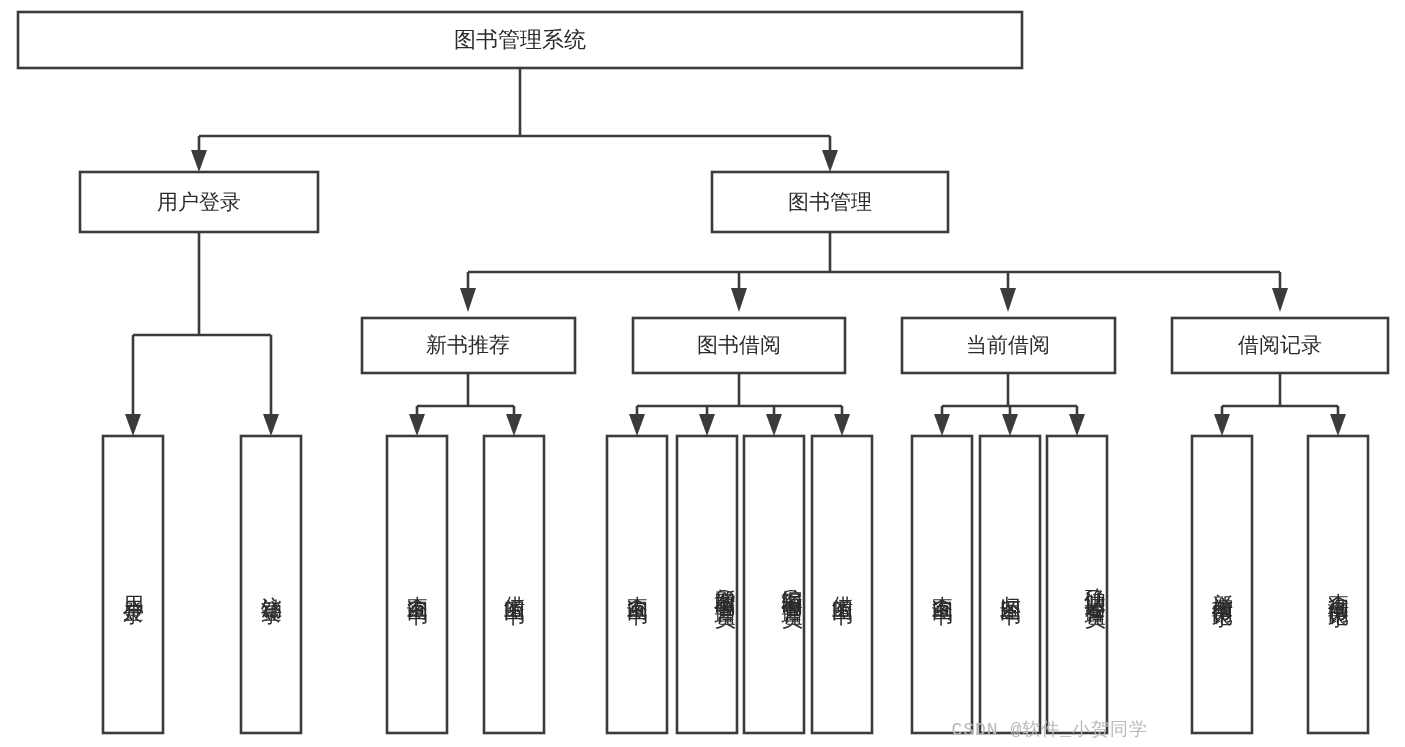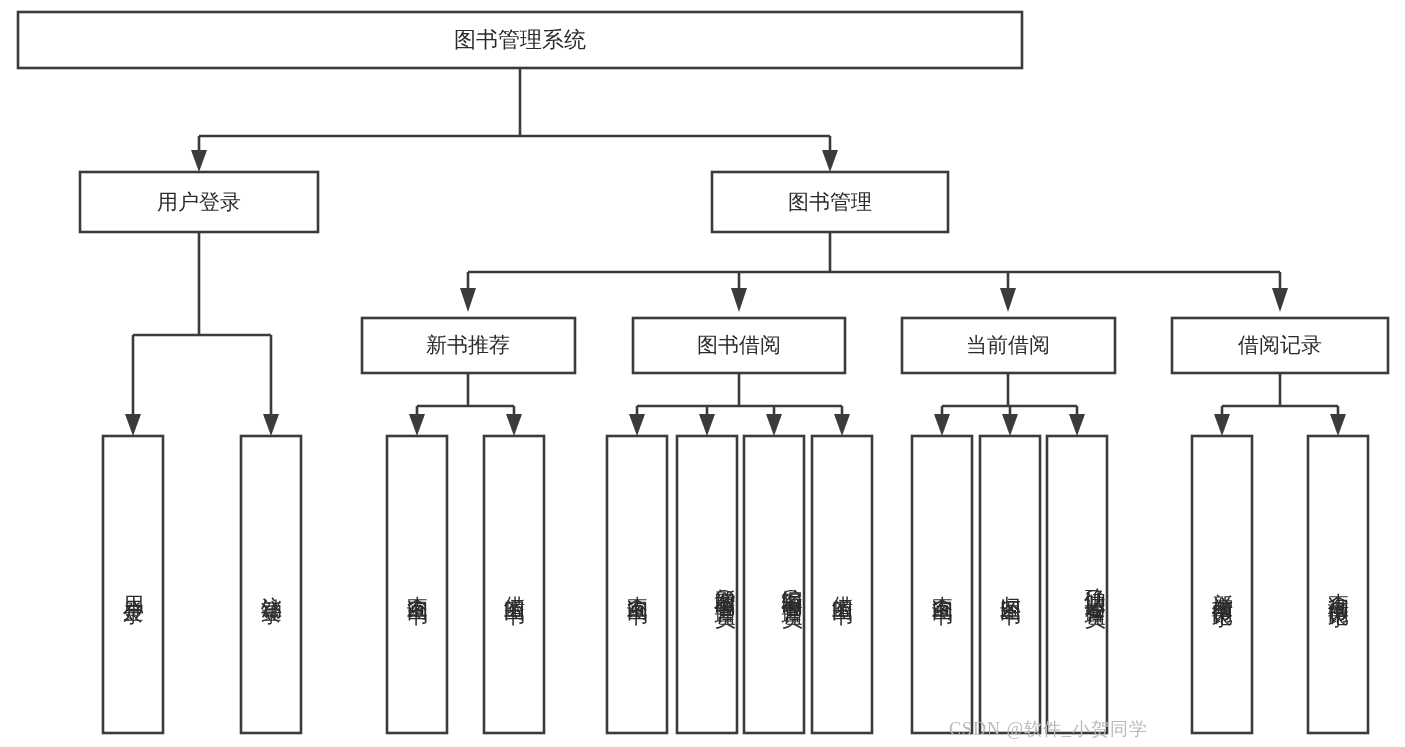--- a/index.html
+++ b/index.html
@@ -67,21 +67,21 @@
     display: flex;
     align-items: center;
     justify-content: center;
     white-space: nowrap;
     pointer-events: none;
   }
   .watermark {
     position: absolute;
     right: 8px;
     bottom: 6px;
-    font-family: Liberation Serif, serif;
+    font-family: Liberation Mono, monospace;
     font-size: 18px;
     color: #b9b9b9;
     letter-spacing: 1px;
     white-space: nowrap;
   }
 </style>
 </head>
 <body>
 
 <div id="diagram-root">

